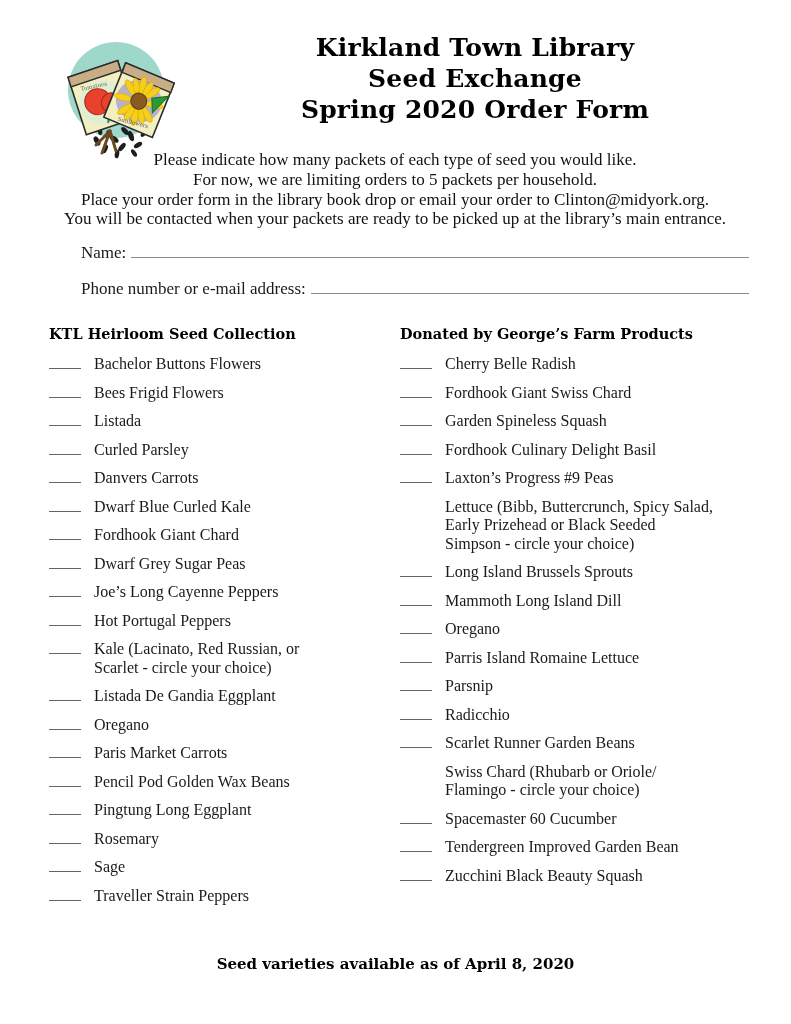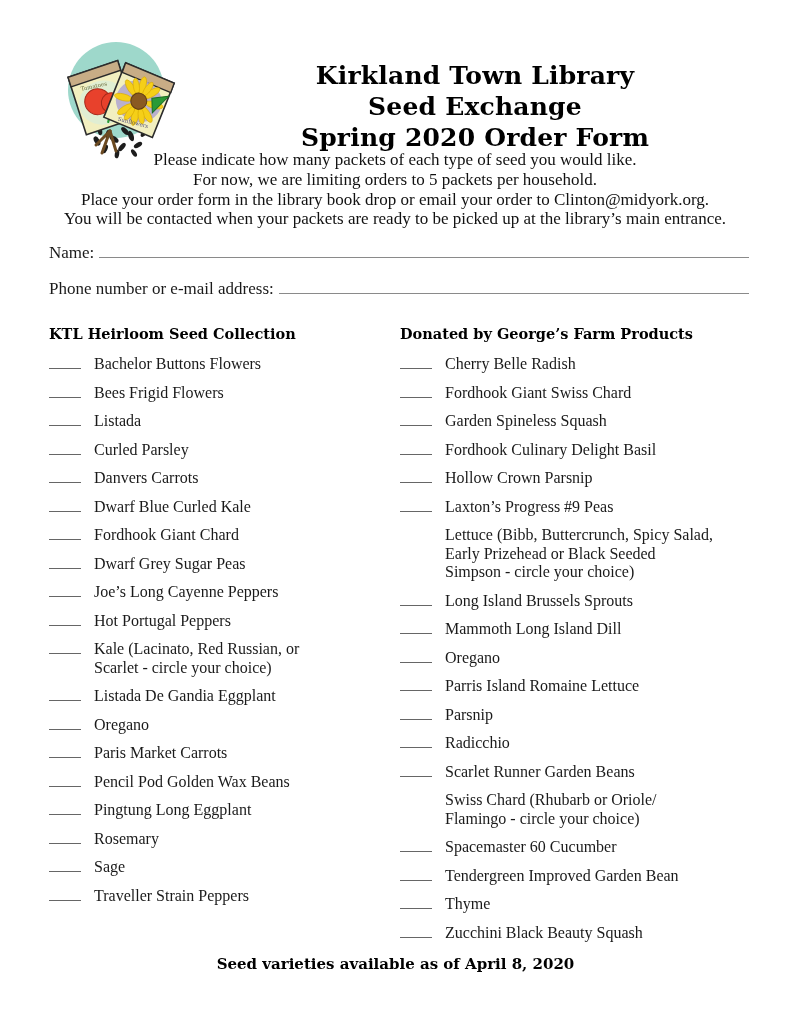--- a/index.html
+++ b/index.html
@@ -33,21 +33,21 @@
     left: 52px;
     top: 35px;
     width: 130px;
     height: 135px;
   }
   .logo svg { display: block; }
 
   .title-block {
     position: absolute;
     left: 195px;
-    top: 60px;
+    top: 32px;
     width: 560px;
     text-align: center;
   }
   .title-line {
     font-family: "DejaVu Serif", "Liberation Serif", serif;
     font-weight: bold;
     font-size: 25px;
     line-height: 31px;
     letter-spacing: 0.2px;
     color: #000000;
@@ -74,21 +74,21 @@
     left: 49px;
     top: 243px;
     width: 700px;
   }
   .field-row {
     display: flex;
     align-items: baseline;
     font-size: 17px;
     margin-bottom: 16px;
   }
-  .field-label { white-space: nowrap; }
+  .field-label { white-space: nowrap; margin-left: 32px; }
   .field-rule {
     flex: 1 1 auto;
     border-bottom: 1.6px solid #8a8a8a;
     margin-left: 5px;
     height: 14px;
   }
 
   
   .columns {
     position: absolute;
@@ -337,24 +337,20 @@
           <div class="seed-item">
             <span class="blank-line"></span>
             <span class="seed-name">Garden Spineless Squash</span>
           </div>
           <div class="seed-item">
             <span class="blank-line"></span>
             <span class="seed-name">Fordhook Culinary Delight Basil</span>
           </div>
           <div class="seed-item">
             <span class="blank-line"></span>
-            <span class="seed-name">Hollow Crown Parsnip</span>
-          </div>
-          <div class="seed-item">
-            <span class="blank-line"></span>
             <span class="seed-name">Laxton’s Progress #9 Peas</span>
           </div>
           <div class="seed-item">
             <span class="blank-line empty"></span>
             <span class="seed-name">Lettuce (Bibb, Buttercrunch, Spicy Salad,
 Early Prizehead or Black Seeded
 Simpson - circle your choice)</span>
           </div>
           <div class="seed-item">
             <span class="blank-line"></span>
@@ -392,24 +388,20 @@
           <div class="seed-item">
             <span class="blank-line"></span>
             <span class="seed-name">Spacemaster 60 Cucumber</span>
           </div>
           <div class="seed-item">
             <span class="blank-line"></span>
             <span class="seed-name">Tendergreen Improved Garden Bean</span>
           </div>
           <div class="seed-item">
             <span class="blank-line"></span>
-            <span class="seed-name">Thyme</span>
-          </div>
-          <div class="seed-item">
-            <span class="blank-line"></span>
             <span class="seed-name">Zucchini Black Beauty Squash</span>
           </div>
         </div>
     </div>
   </div>
 
   <div class="footer">
     <span class="footer-text">Seed varieties available as of April 8, 2020</span>
   </div>
 

